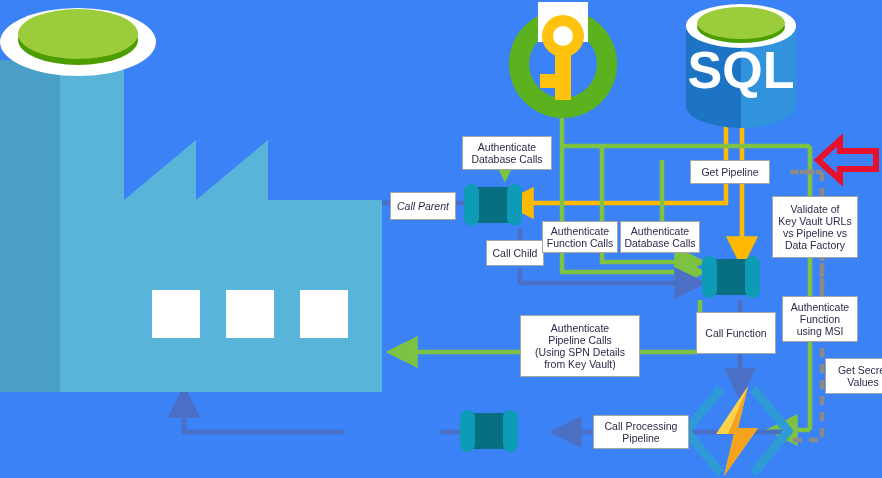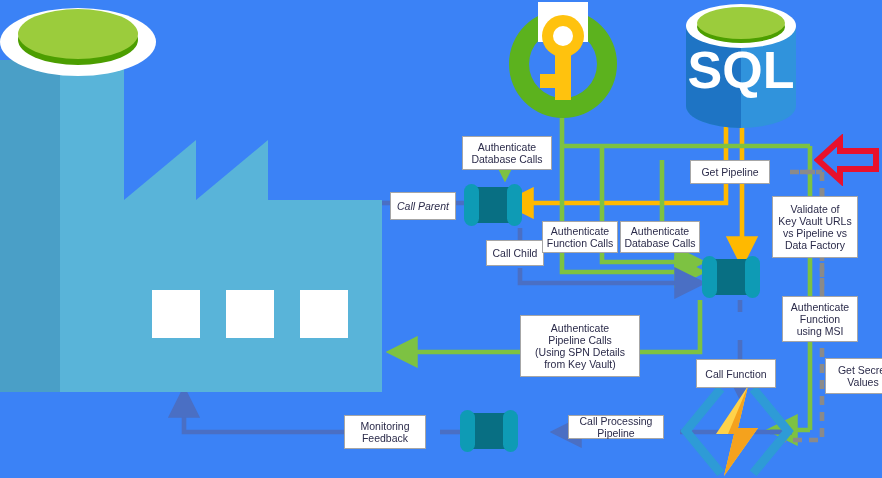--- a/index.html
+++ b/index.html
@@ -176,34 +176,30 @@
     <span>Authenticate
 Function
 using MSI</span>
   </div>
 
   <div class="lbl" style="left:825px;top:358px;width:76px;height:36px;">
     <span>Get Secret
 Values</span>
   </div>
 
-  <div class="lbl" style="left:696px;top:312px;width:80px;height:29px;margin-top:47px;">
+  <div class="lbl" style="left:696px;top:312px;width:80px;height:42px;">
     <span>Call Function</span>
   </div>
 
   <div class="lbl" style="left:520px;top:315px;width:120px;height:62px;">
     <span>Authenticate
 Pipeline Calls
 (Using SPN Details
 from Key Vault)</span>
   </div>
 
-  <div class="lbl" style="left:568px;top:415px;width:96px;height:24px;">
+  <div class="lbl" style="left:593px;top:415px;width:96px;height:34px;">
     <span>Call Processing
 Pipeline</span>
   </div>
 
-  <div class="lbl" style="left:344px;top:415px;width:82px;height:34px;">
-    <span>Monitoring
-Feedback</span>
-  </div>
 
 </div>
 
 </body></html>

